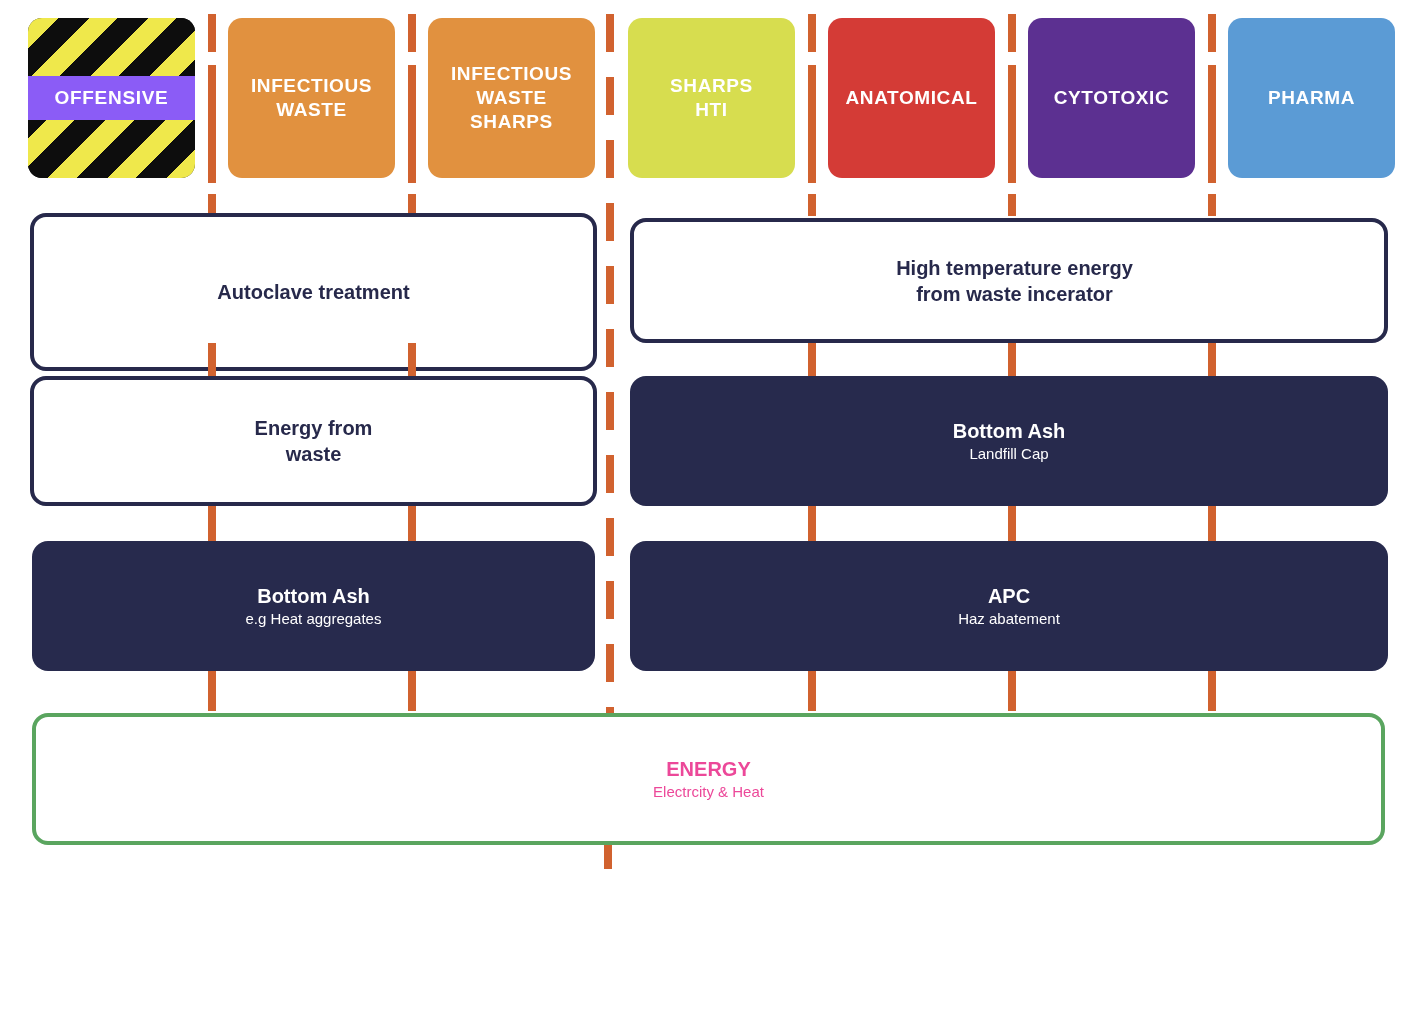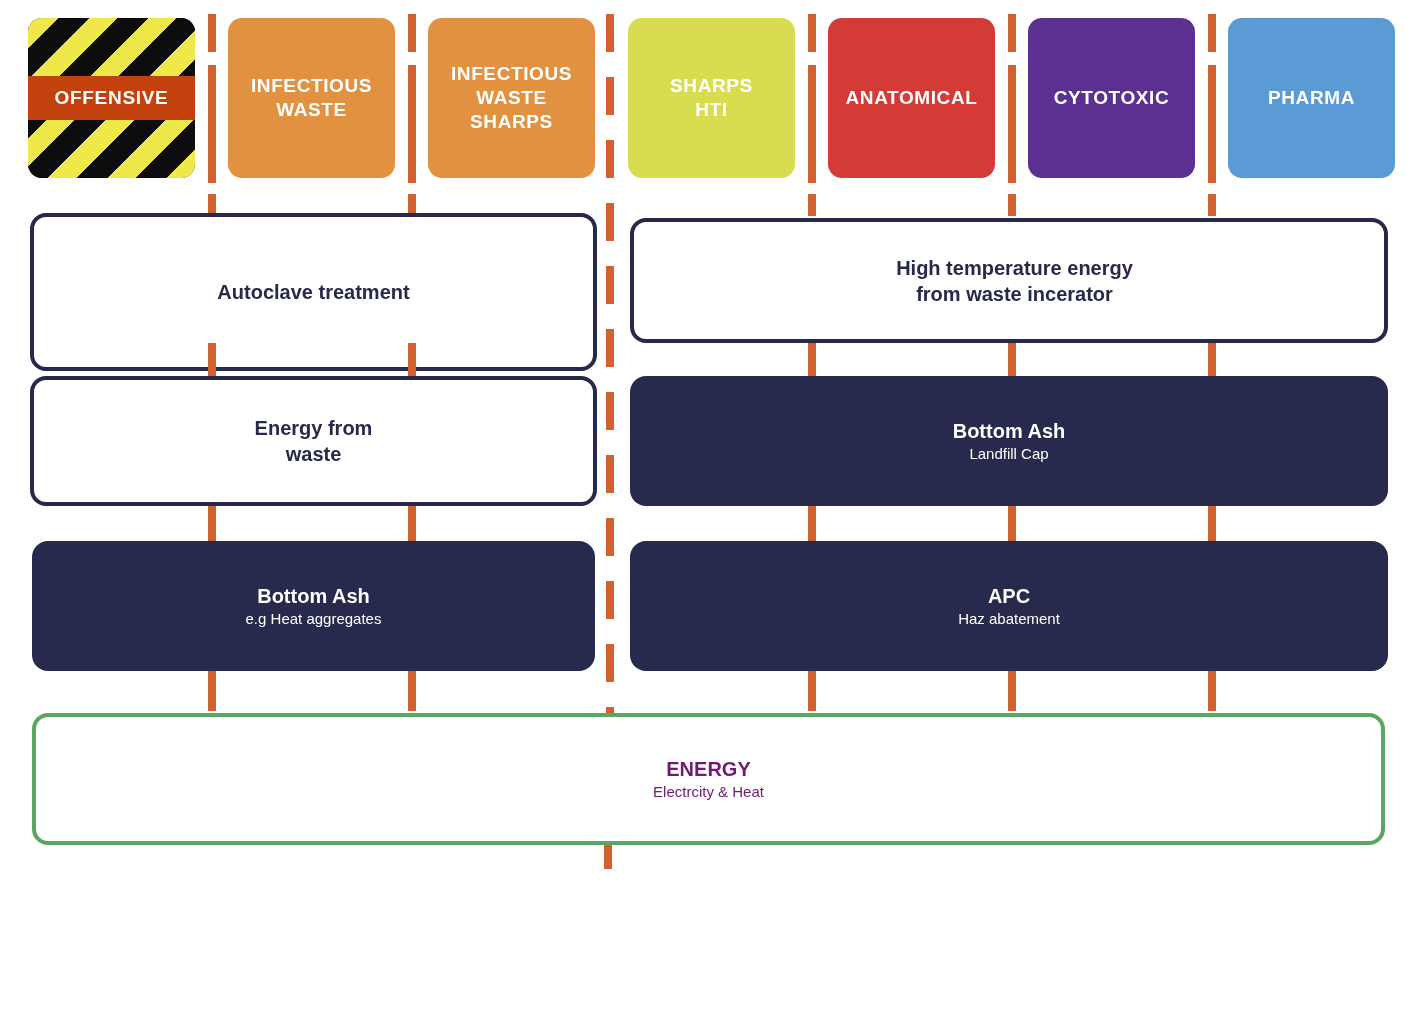--- a/index.html
+++ b/index.html
@@ -39,21 +39,21 @@
     background:repeating-linear-gradient(
       -45deg,
       #efe84b 0px, #efe84b 20px,
       #0d0d0d 20px, #0d0d0d 42px
     );
   }
   .hazard-band{
     position:absolute;
     left:0;right:0;
     top:58px;height:44px;
-    background:#c2410c;
+    background:#8b5cf6;
     display:flex;align-items:center;justify-content:center;
   }
   .hazard-band span{
     color:#ffffff;
     font-weight:bold;
     font-size:19px;
     letter-spacing:.7px;
   }
 
   
@@ -72,21 +72,21 @@
     color:#27294b;
   }
   .box.solid-navy{
     background:#272a4d;
     border:0;
     color:#ffffff;
   }
   .box.outline-green{
     background:#ffffff;
     border:4px solid #5aa койка;
-    color:#701a75;
+    color:#ec4899;
   }
   .box.outline-green{
     border:4px solid #5aa55f;
   }
   .box .line1{font-weight:bold;font-size:20px;}
   .box .line2{font-weight:normal;font-size:15px;}
   .dash-seg{
     position:absolute;
     width:8px;
     background:#d1622f;

